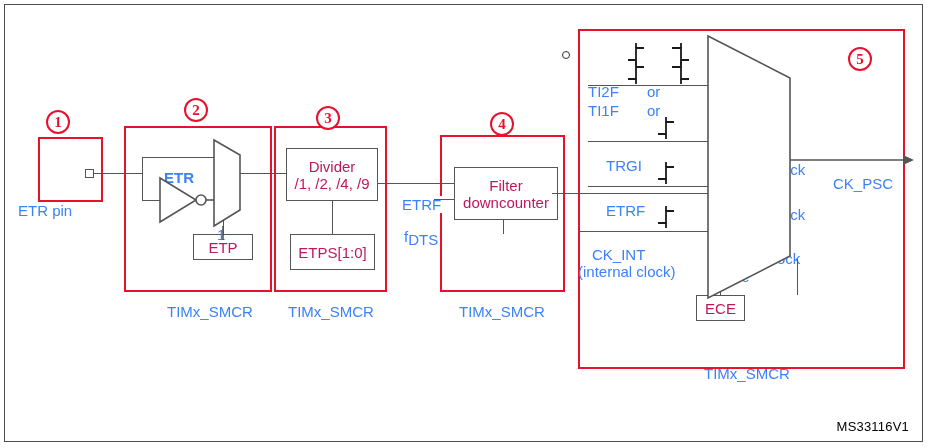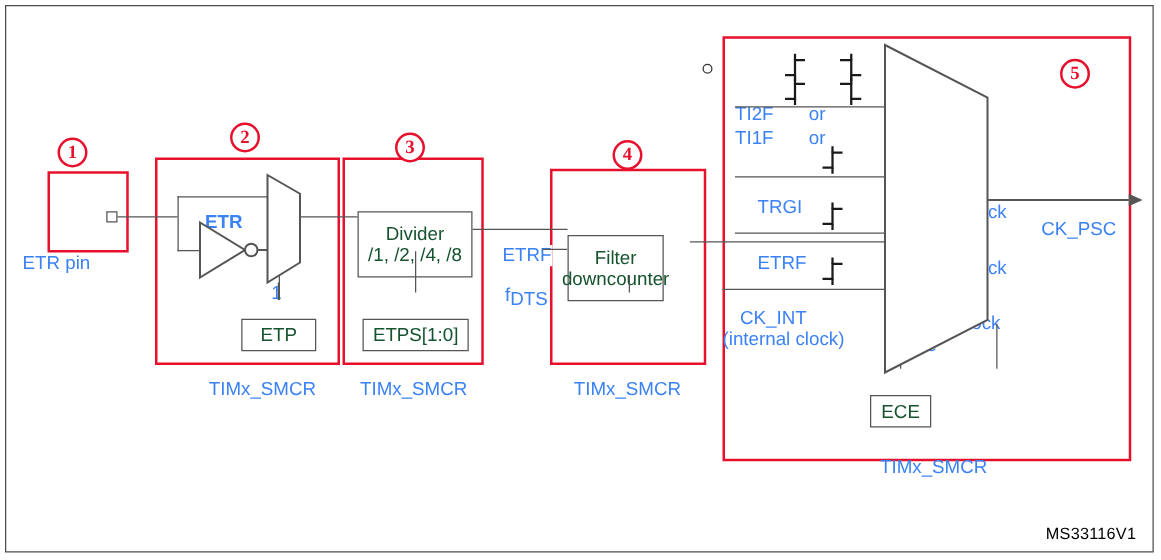--- a/index.html
+++ b/index.html
@@ -45,27 +45,26 @@
     box-sizing: border-box;
     font-family: "Liberation Serif", serif;
   }
   .gbox {
     position: absolute;
     border: 1.5px solid #555555;
     box-sizing: border-box;
     background: #ffffff;
     text-align: center;
     font-size: 15px;
-    color: #14532d;
+    color: #be185d;
     display: flex;
     flex-direction: column;
     align-items: center;
     justify-content: center;
     line-height: 17px;
-    margin-top: 21px;
   }
   .lbl {
     position: absolute;
     font-size: 15px;
     color: #3b82f6;
     white-space: nowrap;
     background: transparent;
     margin-top: 36px;
   }
   .hline {
@@ -151,35 +150,35 @@
   <div class="gbox" style="left:193px; top:234px; width:60px; height:26px;">ETP</div>
   <div class="lbl" style="left:167px; top:267px;">TIMx_SMCR</div>
 
   <div class="lbl" style="left:217px; top:148px;">0</div>
   <div class="lbl" style="left:217px; top:190px;">1</div>
 
   <div class="hline" style="left:240px; top:173px; width:50px;"></div>
 
   <div class="gbox" style="left:286px; top:148px; width:92px; height:53px;">
     <span>Divider</span>
-    <span>/1, /2, /4, /8</span>
+    <span>/1, /2, /4, /9</span>
   </div>
   <div class="vline" style="left:332px; top:201px; height:33px;"></div>
-  <div class="gbox" style="left:290px; top:234px; width:85px; height:26px;">ETPS[1:0]</div>
+  <div class="gbox" style="left:290px; top:234px; width:85px; height:36px;">ETPS[1:0]</div>
   <div class="lbl" style="left:288px; top:267px;">TIMx_SMCR</div>
 
   <div class="hline" style="left:378px; top:183px; width:76px;"></div>
 
   <div class="lbl" style="left:401px; top:160px; background:#ffffff; padding:0 1px;">ETRF</div>
   <div class="lbl" style="left:404px; top:192px;">
     <span>f</span><span class="sub">DTS</span>
   </div>
   <div class="hline" style="left:434px; top:199px; width:20px;"></div>
 
-  <div class="gbox" style="left:454px; top:167px; width:77px; height:53px;">
+  <div class="gbox" style="left:454px; top:167px; width:104px; height:53px;">
     <span>Filter</span>
     <span>downcounter</span>
   </div>
   <div class="vline" style="left:503px; top:220px; height:14px;"></div>
   <div class="lbl" style="left:459px; top:267px;">TIMx_SMCR</div>
 
   <div class="hline" style="left:552px; top:193px; width:156px;"></div>
 
   <div class="small-o" style="left:562px; top:51px;"></div>
 

